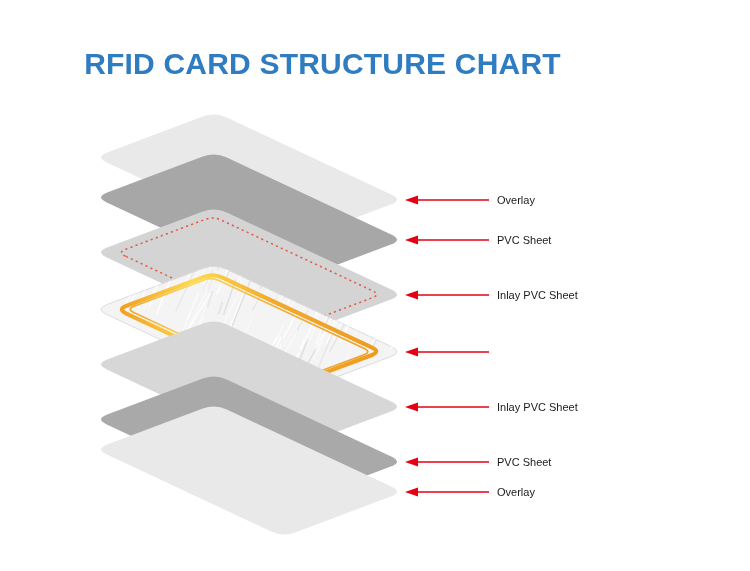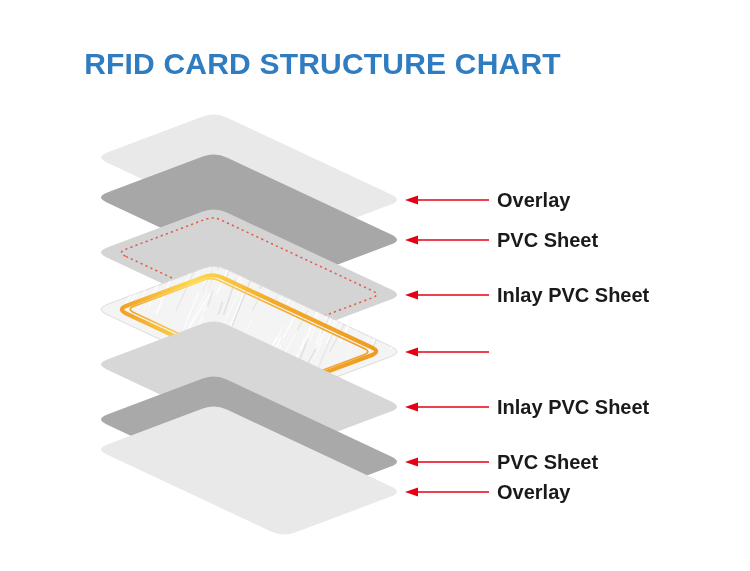--- a/index.html
+++ b/index.html
@@ -4,21 +4,21 @@
 <style>
   html,body{margin:0;padding:0;background:#ffffff;}
   body{width:750px;height:571px;overflow:hidden;font-family:"Liberation Sans",sans-serif;}
   .stage{position:relative;width:645px;height:571px;background:#ffffff;}
   .title{
     position:absolute;top:47px;left:0;width:100%;
     text-align:center;font-size:30px;font-weight:700;letter-spacing:0.2px;
   }
   .diagram-svg{position:absolute;top:0;left:0;}
   .callout-label{
-    position:absolute;font-size:20px;font-weight:700;white-space:nowrap;
+    position:absolute;font-size:11px;font-weight:400;white-space:nowrap;
     transform:translateY(-50%);
   }
 </style>
 </head>
 <body>
 
 <div class="stage" style="background: rgb(255, 255, 255);">
 
   <div class="title" style="color: rgb(47, 124, 192);">RFID CARD STRUCTURE CHART</div>
 

